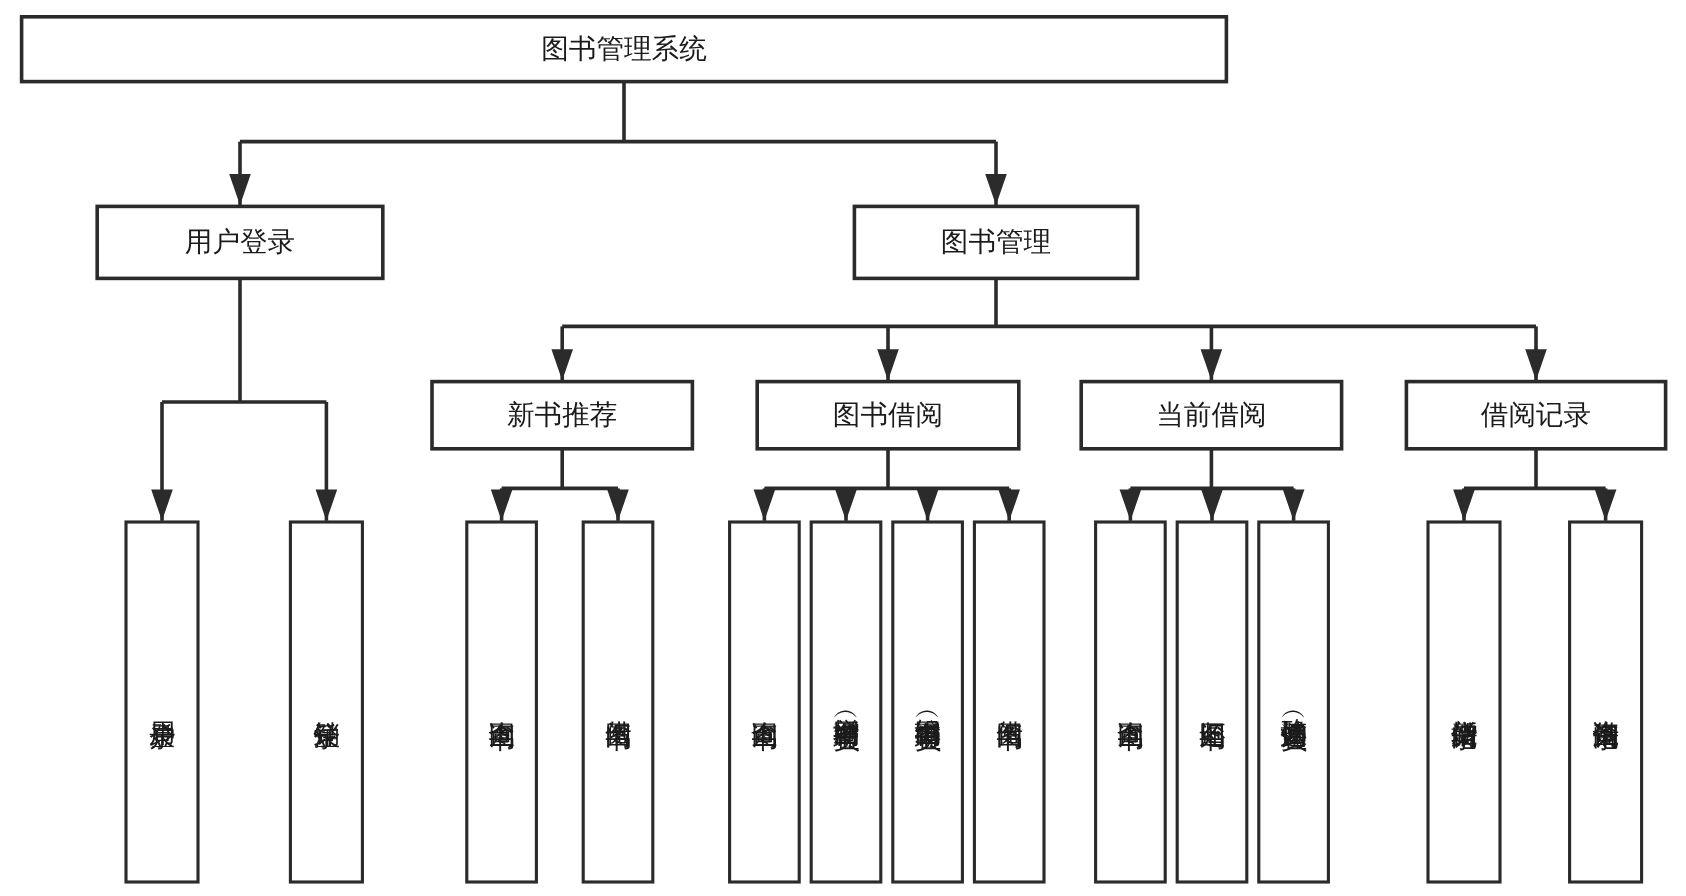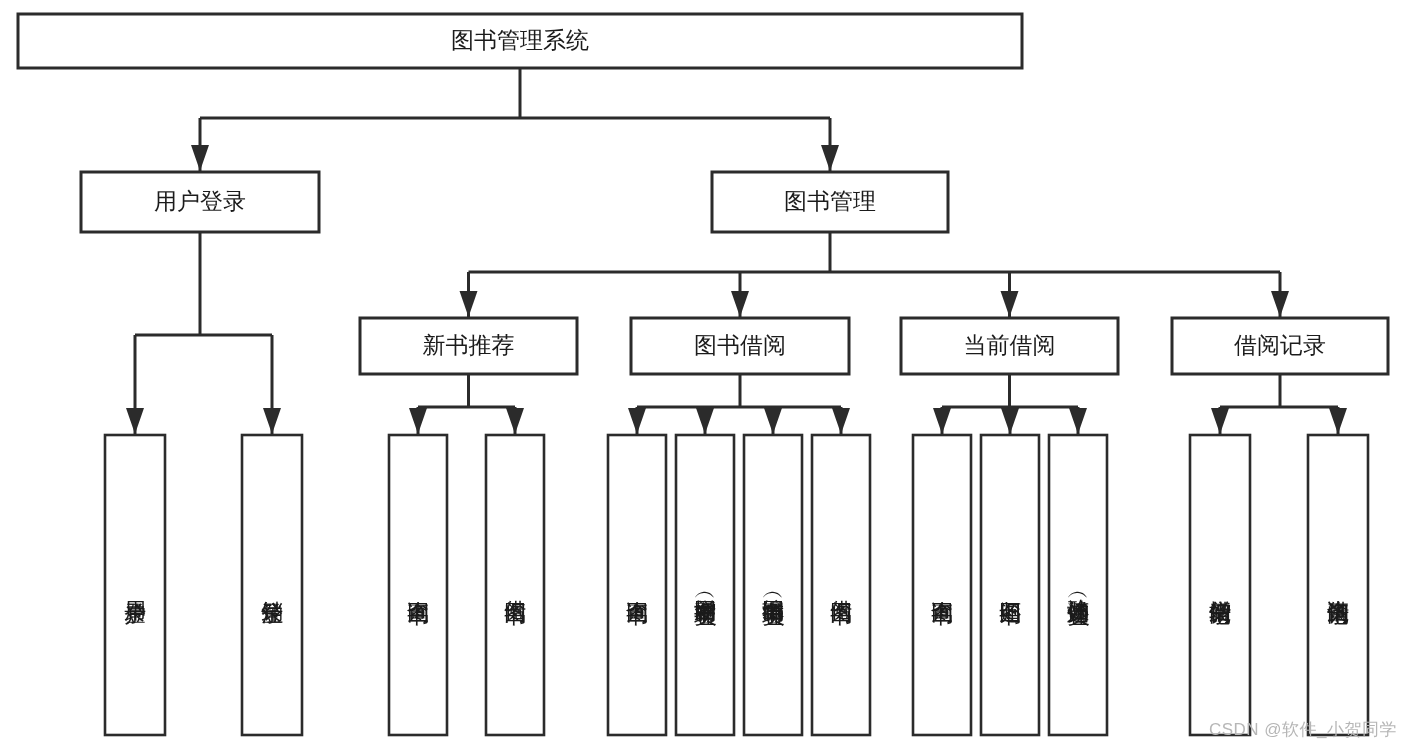--- a/index.html
+++ b/index.html
@@ -221,14 +221,13 @@
       <div class="node-label-v" style="left: 676px; top: 435px; width: 58px; height: 300px;">新增图书（管理员）</div>
       <div class="node-label-v" style="left: 744px; top: 435px; width: 58px; height: 300px;">编辑图书（管理员）</div>
       <div class="node-label-v" style="left: 812px; top: 435px; width: 58px; height: 300px;">借阅图书</div>
       <div class="node-label-v" style="left: 913px; top: 435px; width: 58px; height: 300px;">查询图书</div>
       <div class="node-label-v" style="left: 981px; top: 435px; width: 58px; height: 300px;">归还图书</div>
       <div class="node-label-v" style="left: 1049px; top: 435px; width: 58px; height: 300px;">确认归还（管理员）</div>
       <div class="node-label-v" style="left: 1190px; top: 435px; width: 60px; height: 300px;">新增借阅记录</div>
       <div class="node-label-v" style="left: 1308px; top: 435px; width: 60px; height: 300px;">查询借阅记录</div>
     </div>
 
-  <div class="watermark">CSDN @软件_小贺同学</div>
 </div>
 
 </body></html>

